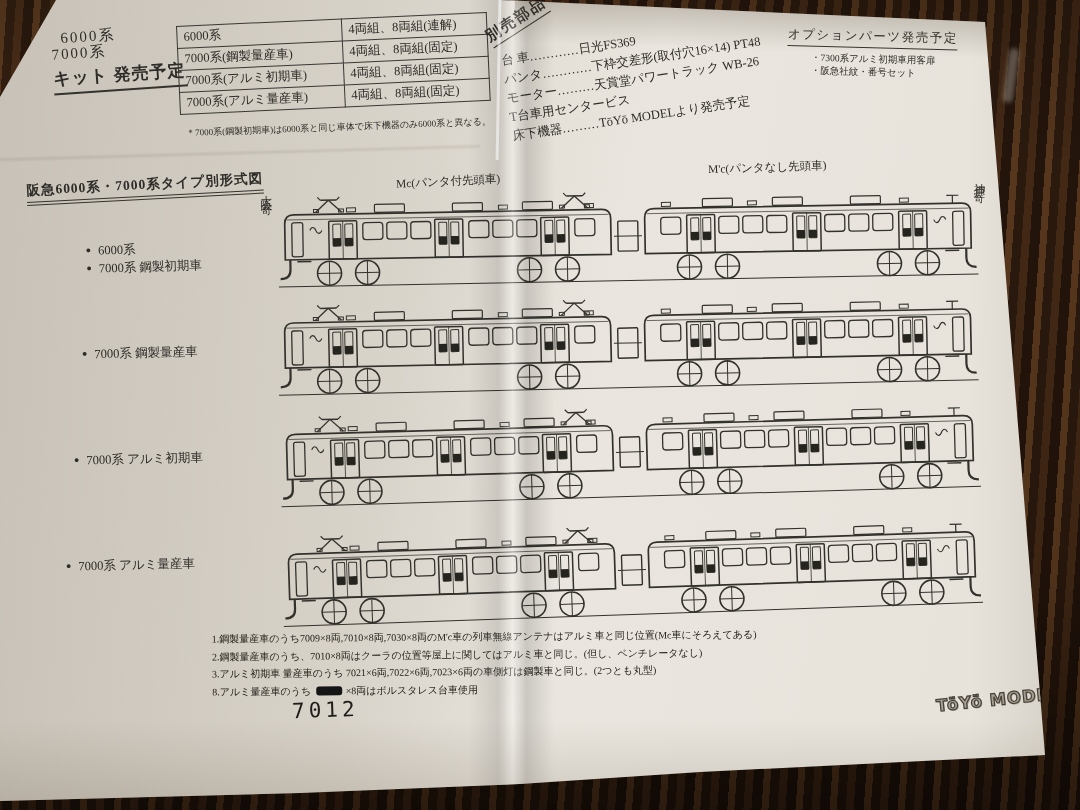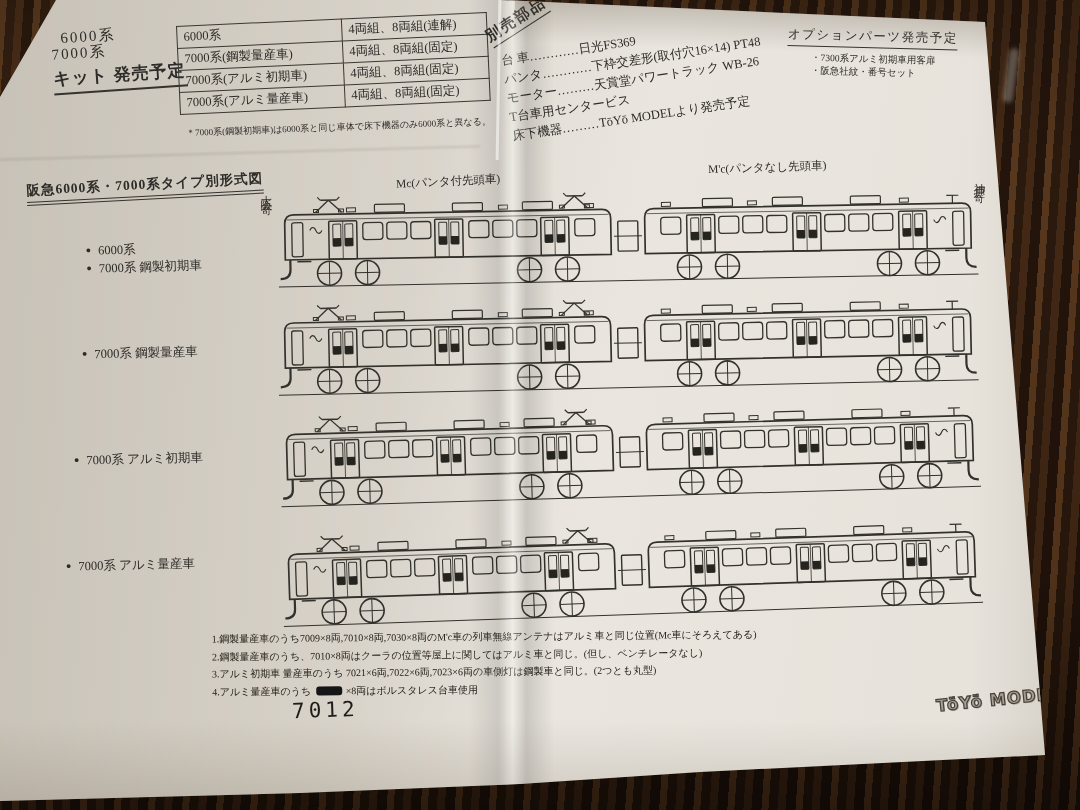--- a/index.html
+++ b/index.html
@@ -646,21 +646,21 @@
           <line x1="284" y1="68" x2="284" y2="92" stroke="#33312c" stroke-width="1"></line>
           <path d="M7,66 L7,76 Q7,85 -3,85" fill="none" stroke="#33312c" stroke-width="2.2"></path>
           <line x1="14" y1="68" x2="28" y2="68" stroke="#33312c" stroke-width="1.4"></line>
         </g>
       </svg>
 
     <div class="abs notes">
       <div>1.鋼製量産車のうち7009×8両,7010×8両,7030×8両のM'c車の列車無線アンテナはアルミ車と同じ位置(Mc車にそろえてある)</div>
       <div>2.鋼製量産車のうち、7010×8両はクーラの位置等屋上に関してはアルミ車と同じ。(但し、ベンチレータなし)</div>
       <div>3.アルミ初期車 量産車のうち 7021×6両,7022×6両,7023×6両の車側灯は鋼製車と同じ。(2つとも丸型)</div>
-      <div><span>4.アルミ量産車のうち </span><span class="redact"></span><span>×8両はボルスタレス台車使用</span></div>
+      <div><span>8.アルミ量産車のうち </span><span class="redact"></span><span>×8両はボルスタレス台車使用</span></div>
     </div>
     <div class="abs hand">7012</div>
     <div class="abs logo">TöYö MODEL</div>
 
     <div class="fold-shadow"></div>
     <div class="fold-edge"></div>
     <div class="topright-shade"></div>
     <div class="bottom-shade"></div>
     <div class="right-shade"></div>
   </div>

